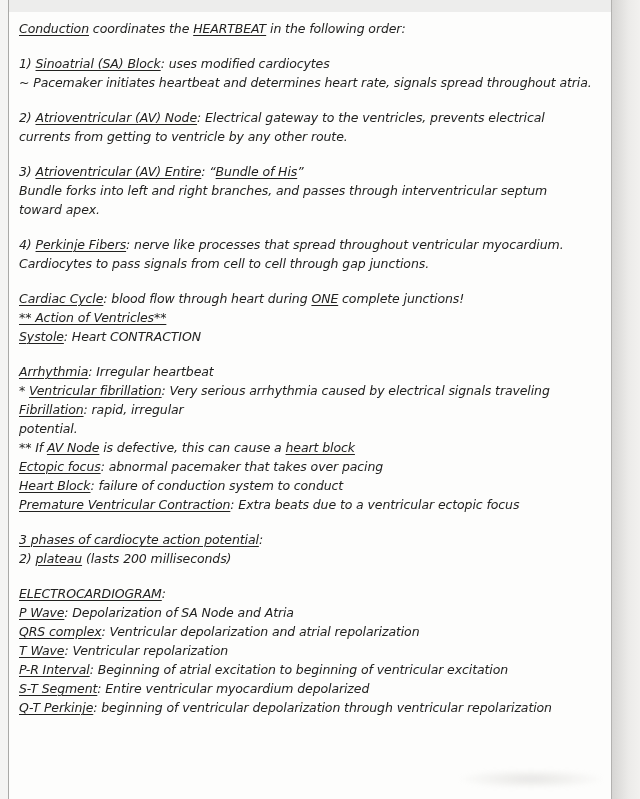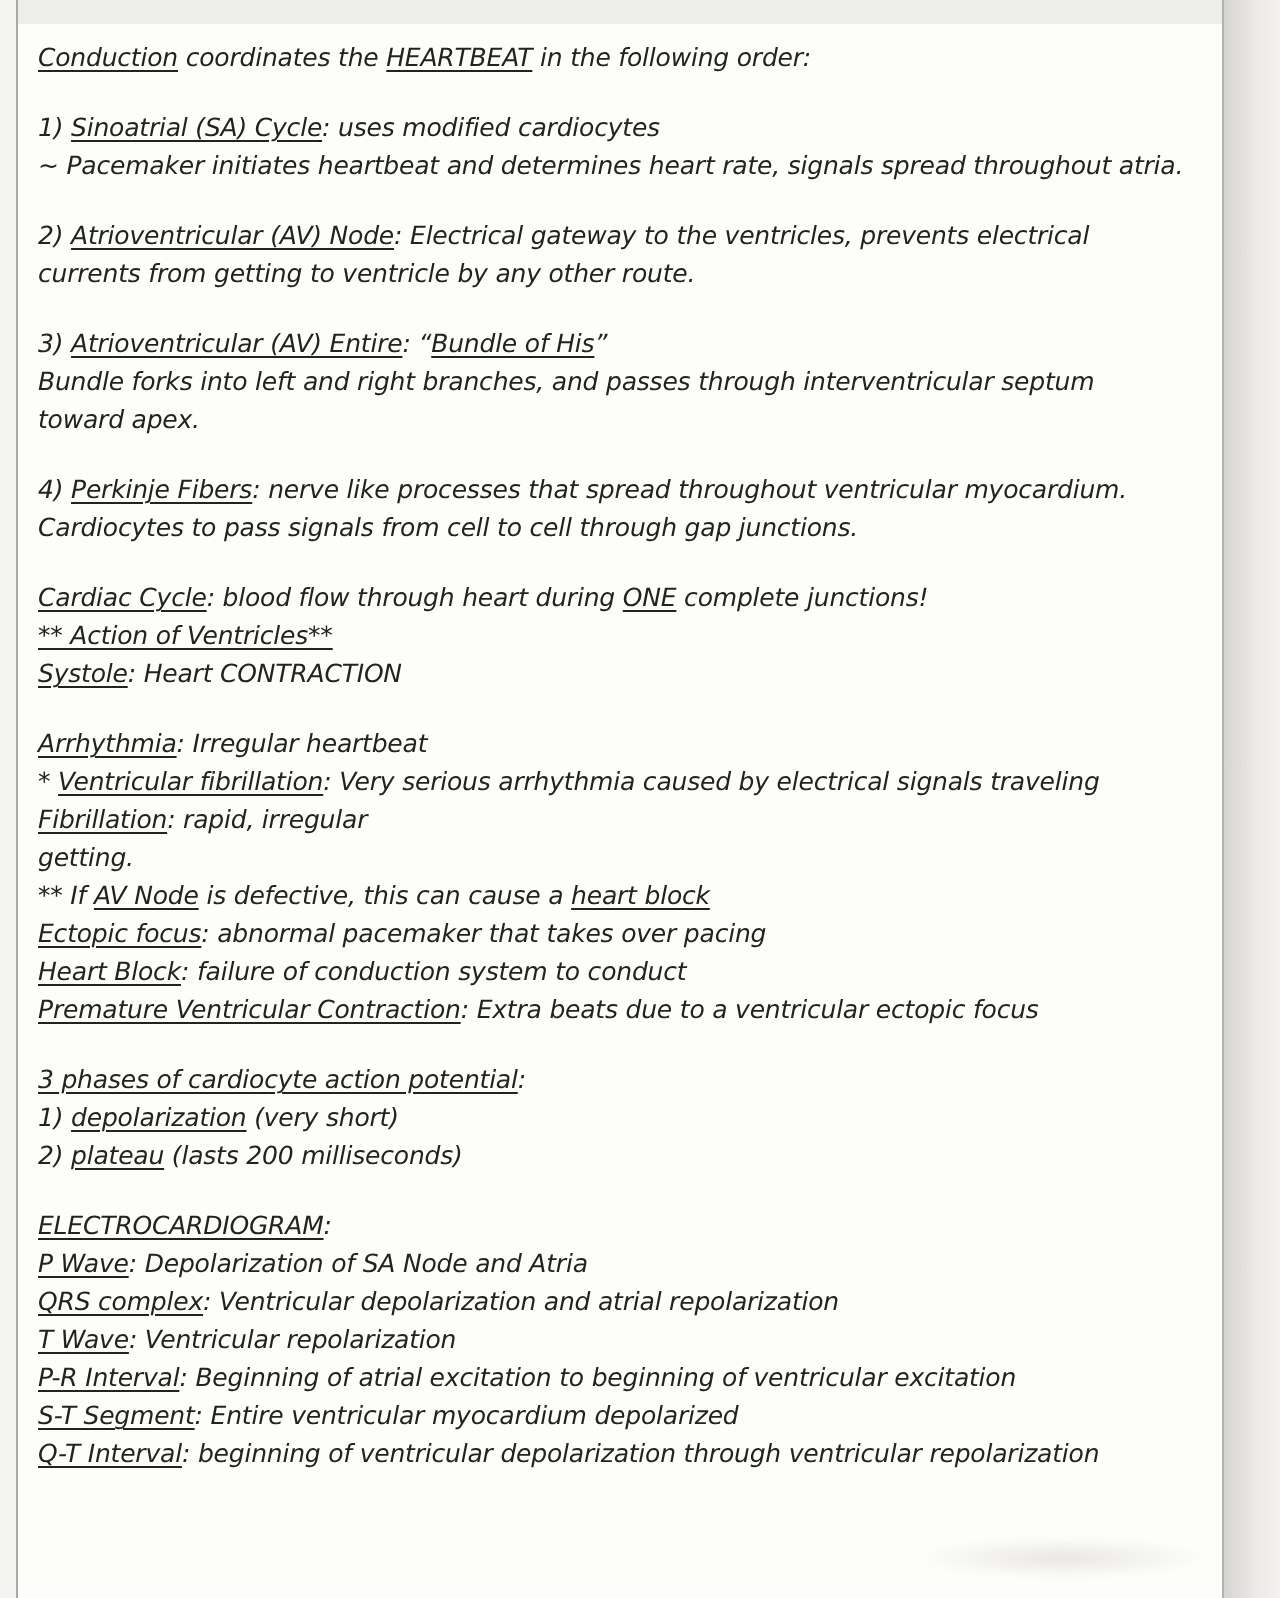--- a/index.html
+++ b/index.html
@@ -70,21 +70,21 @@
 <body>
 
 <div class="gutter-left"></div>
 <div class="gutter-right"></div>
 
 <div class="page">
     <div class="section">
       <div class="line"><span class="u">Conduction</span><span> coordinates the </span><span class="u">HEARTBEAT</span><span> in the following order:</span></div>
     </div>
     <div class="section">
-      <div class="line"><span>1) </span><span class="u">Sinoatrial (SA) Cycle</span><span>: uses modified cardiocytes</span></div>
+      <div class="line"><span>1) </span><span class="u">Sinoatrial (SA) Block</span><span>: uses modified cardiocytes</span></div>
       <div class="line"><span>~ Pacemaker initiates heartbeat and determines heart rate, signals spread throughout atria.</span></div>
     </div>
     <div class="section">
       <div class="line"><span>2) </span><span class="u">Atrioventricular (AV) Node</span><span>: Electrical gateway to the ventricles, prevents electrical</span></div>
       <div class="line"><span>currents from getting to ventricle by any other route.</span></div>
     </div>
     <div class="section">
       <div class="line"><span>3) </span><span class="u">Atrioventricular (AV) Entire</span><span>: “</span><span class="u">Bundle of His</span><span>”</span></div>
       <div class="line"><span>Bundle forks into left and right branches, and passes through interventricular septum</span></div>
       <div class="line"><span>toward apex.</span></div>
@@ -95,35 +95,34 @@
     </div>
     <div class="section">
       <div class="line"><span class="u">Cardiac Cycle</span><span>: blood flow through heart during </span><span class="u">ONE</span><span> complete junctions!</span></div>
       <div class="line"><span class="u">** Action of Ventricles**</span></div>
       <div class="line"><span class="u">Systole</span><span>: Heart CONTRACTION</span></div>
     </div>
     <div class="section">
       <div class="line"><span class="u">Arrhythmia</span><span>: Irregular heartbeat</span></div>
       <div class="line"><span>* </span><span class="u">Ventricular fibrillation</span><span>: Very serious arrhythmia caused by electrical signals traveling</span></div>
       <div class="line"><span class="u">Fibrillation</span><span>: rapid, irregular</span></div>
-      <div class="line"><span>getting.</span></div>
+      <div class="line"><span>potential.</span></div>
       <div class="line"><span>** If </span><span class="u">AV Node</span><span> is defective, this can cause a </span><span class="u">heart block</span></div>
       <div class="line"><span class="u">Ectopic focus</span><span>: abnormal pacemaker that takes over pacing</span></div>
       <div class="line"><span class="u">Heart Block</span><span>: failure of conduction system to conduct</span></div>
       <div class="line"><span class="u">Premature Ventricular Contraction</span><span>: Extra beats due to a ventricular ectopic focus</span></div>
     </div>
     <div class="section">
       <div class="line"><span class="u">3 phases of cardiocyte action potential</span><span>:</span></div>
-      <div class="line"><span>1) </span><span class="u">depolarization</span><span> (very short)</span></div>
       <div class="line"><span>2) </span><span class="u">plateau</span><span> (lasts 200 milliseconds)</span></div>
     </div>
     <div class="section">
       <div class="line"><span class="u">ELECTROCARDIOGRAM</span><span>:</span></div>
       <div class="line"><span class="u">P Wave</span><span>: Depolarization of SA Node and Atria</span></div>
       <div class="line"><span class="u">QRS complex</span><span>: Ventricular depolarization and atrial repolarization</span></div>
       <div class="line"><span class="u">T Wave</span><span>: Ventricular repolarization</span></div>
       <div class="line"><span class="u">P-R Interval</span><span>: Beginning of atrial excitation to beginning of ventricular excitation</span></div>
       <div class="line"><span class="u">S-T Segment</span><span>: Entire ventricular myocardium depolarized</span></div>
-      <div class="line"><span class="u">Q-T Interval</span><span>: beginning of ventricular depolarization through ventricular repolarization</span></div>
+      <div class="line"><span class="u">Q-T Perkinje</span><span>: beginning of ventricular depolarization through ventricular repolarization</span></div>
     </div>
   </div>
 
 <div class="watermark-smudge"></div>
 
 </body></html>

